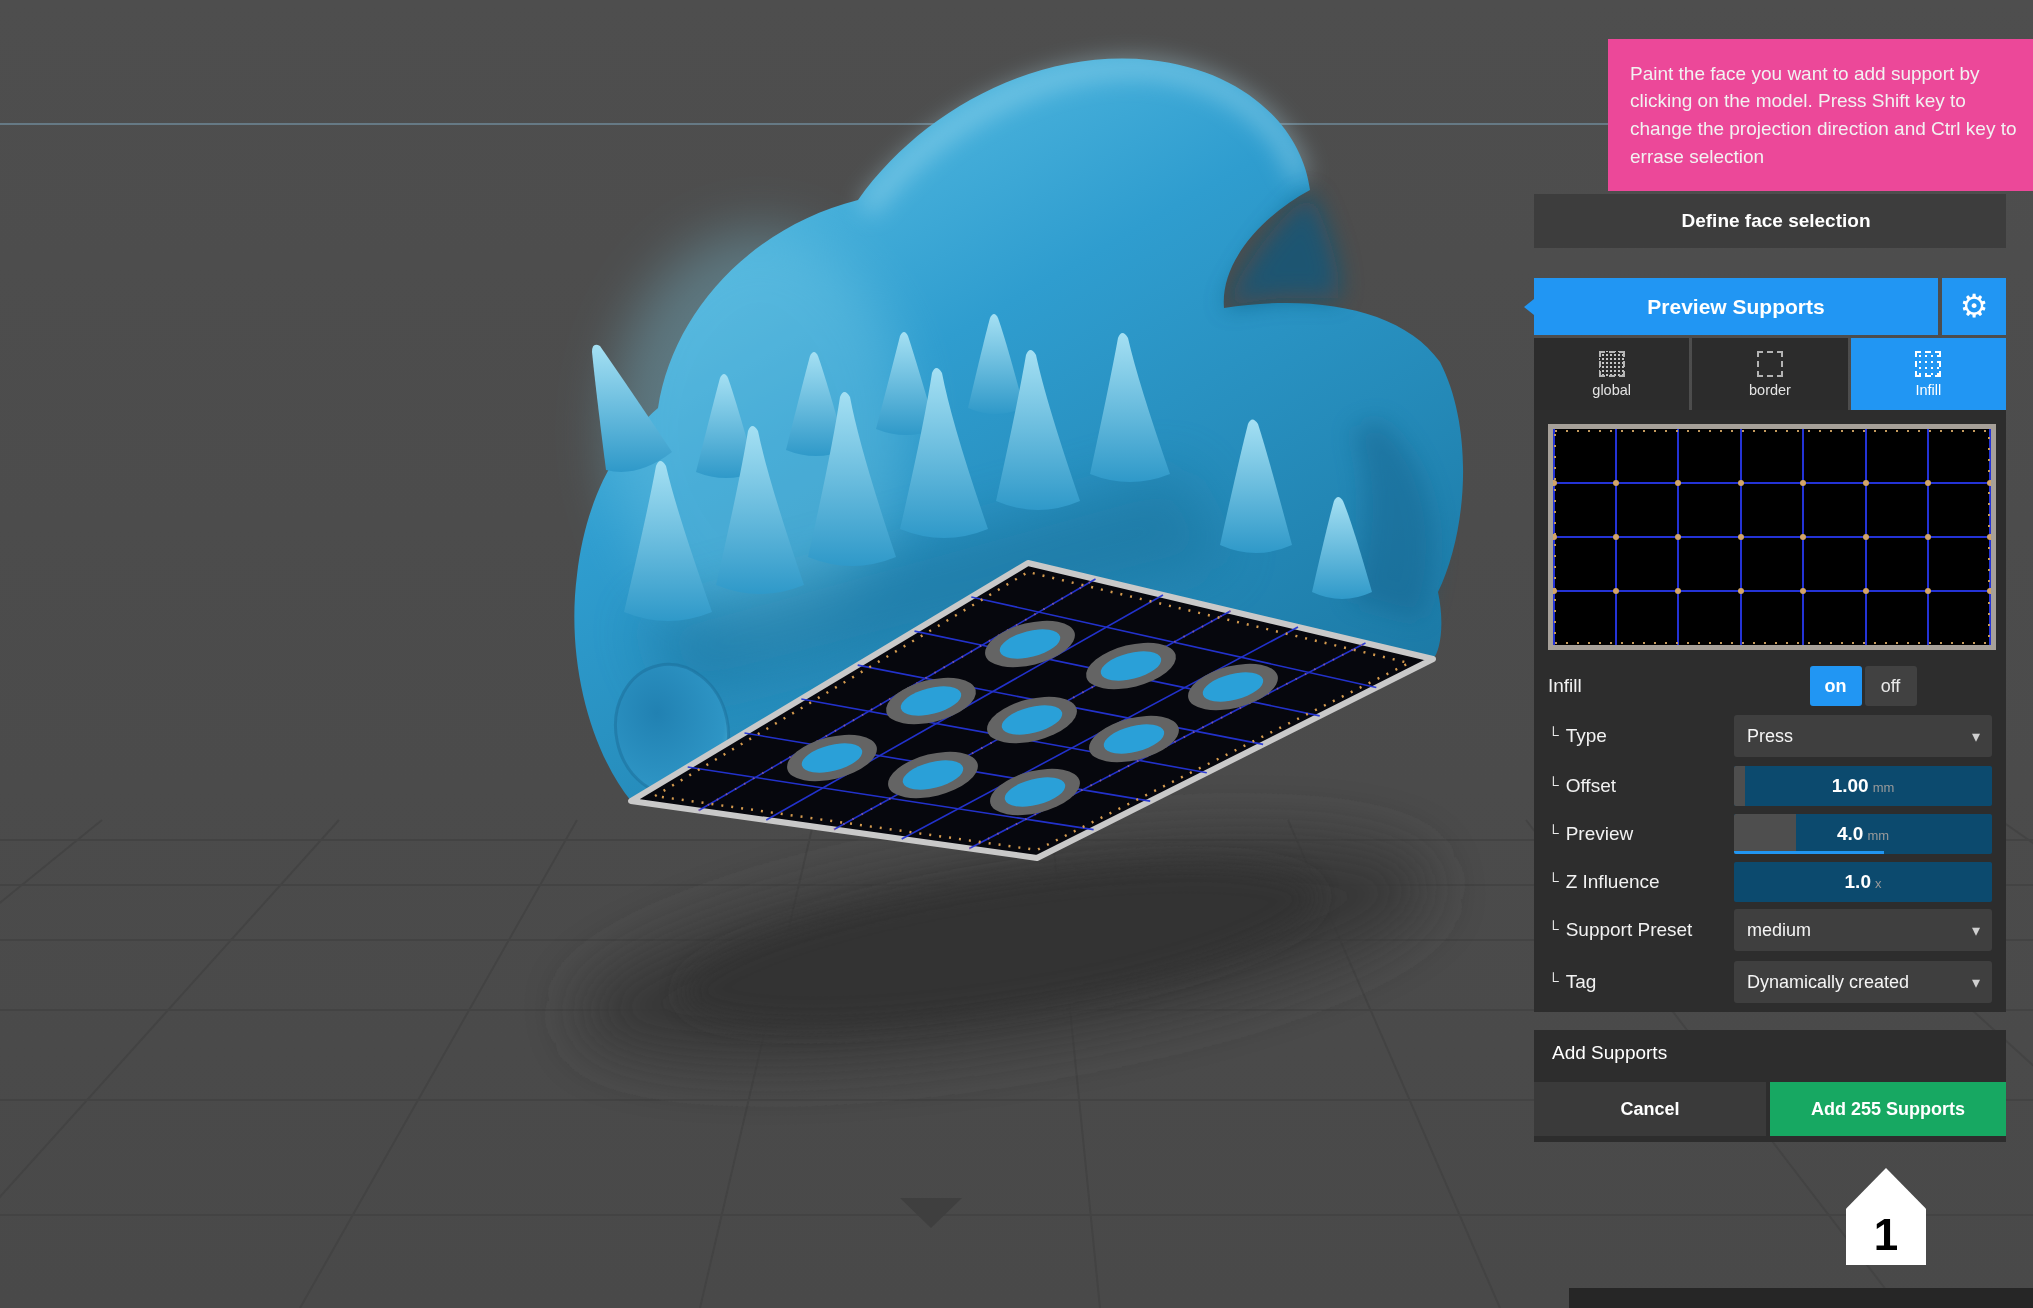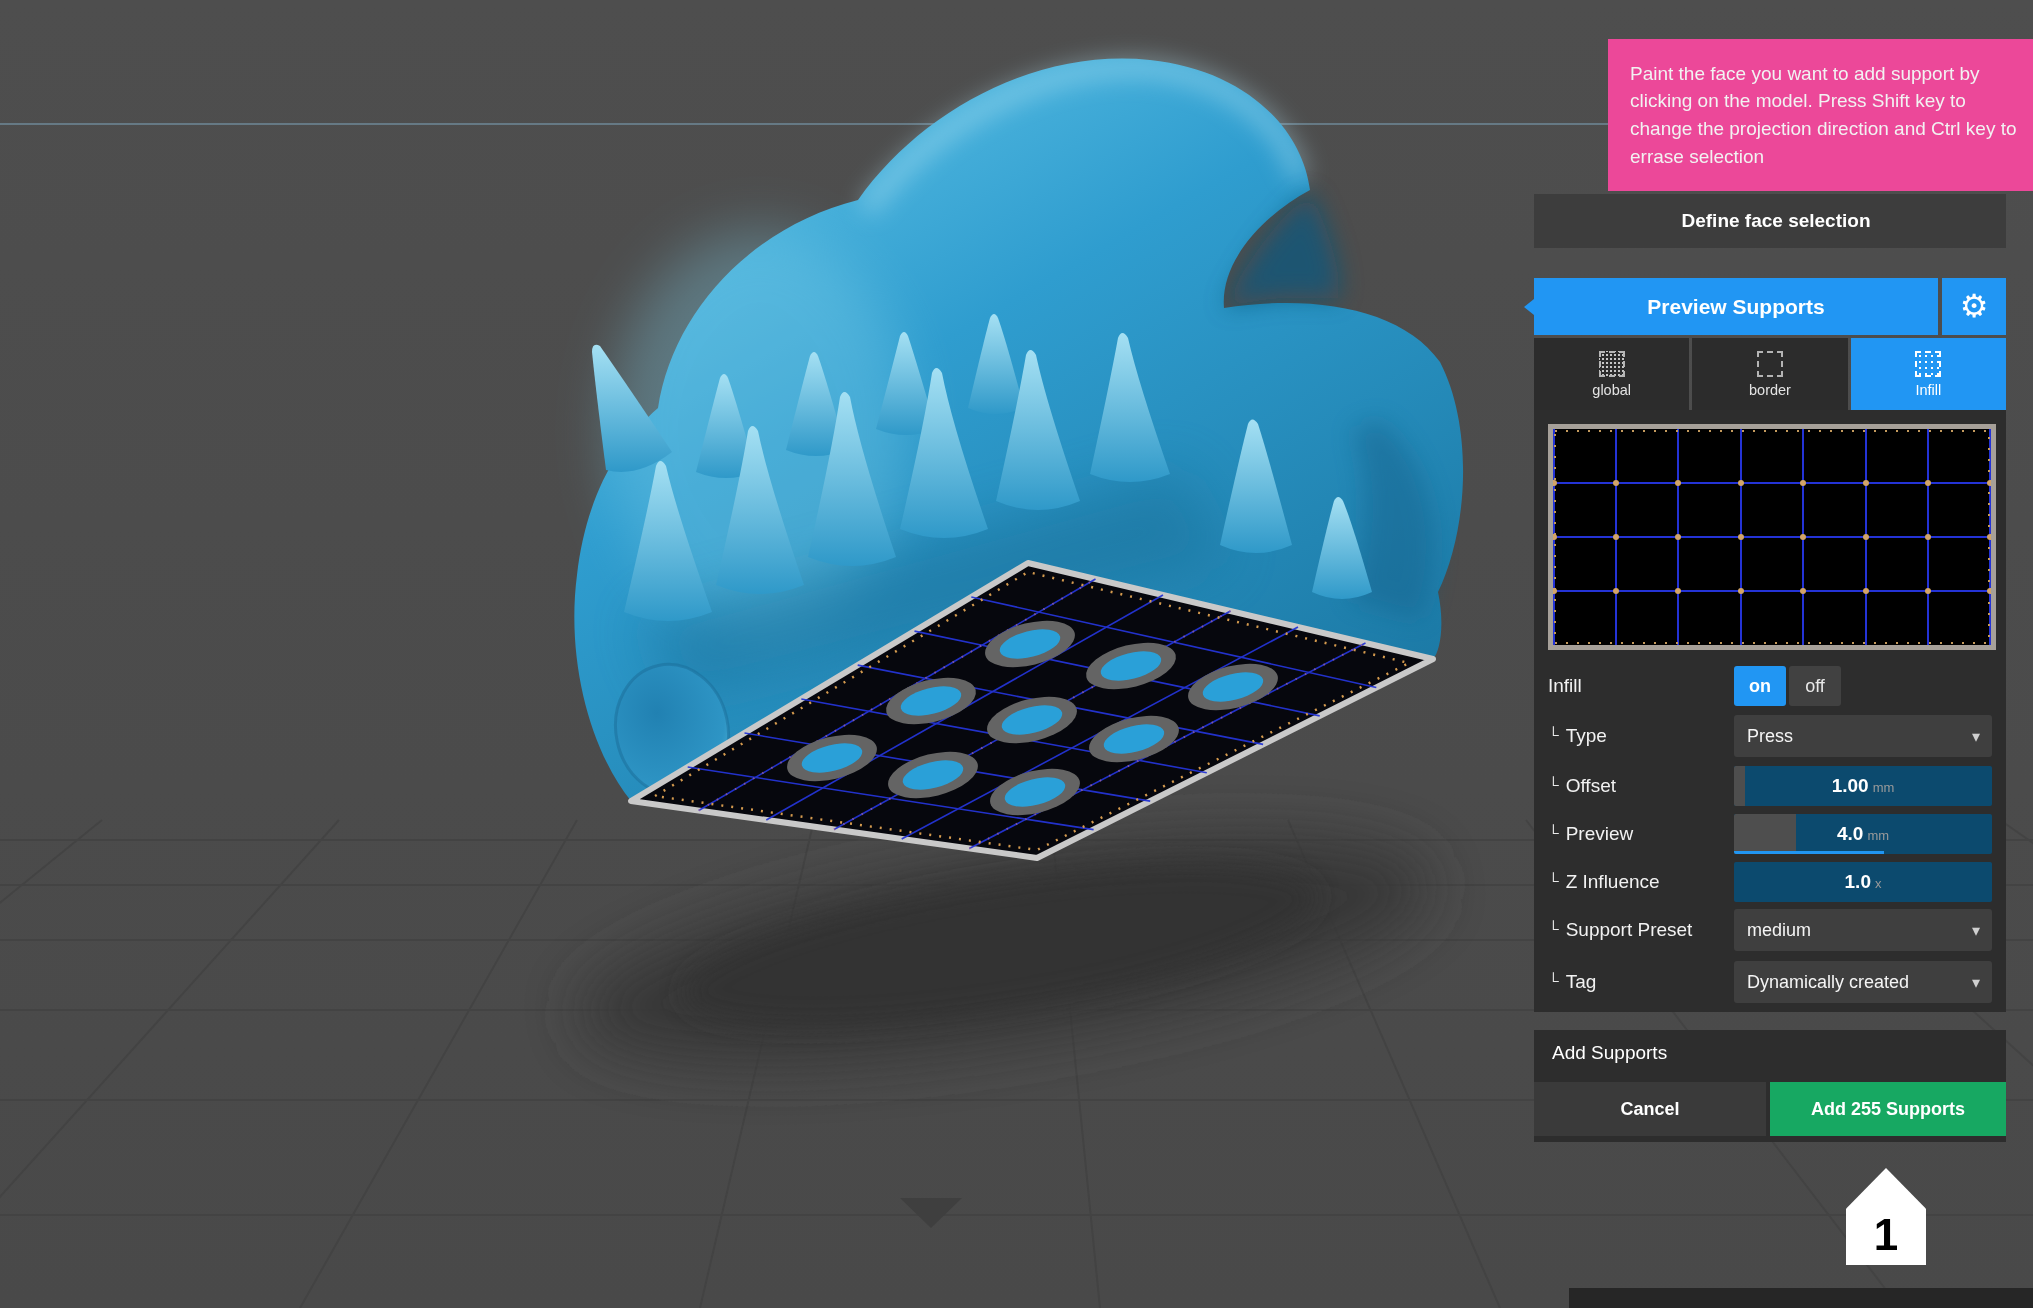--- a/index.html
+++ b/index.html
@@ -42,21 +42,21 @@
   .pat-global{background-image:radial-gradient(#c6c6c6 1.2px, transparent 1.4px);background-size:4px 4px;}
   .pat-border{background:transparent;}
   .pat-infill{border-color:#fff;background-image:radial-gradient(#fff 1.2px, transparent 1.4px);background-size:6px 6px;}
 
   .preview-frame{position:absolute;left:1548px;top:424px;width:438px;height:216px;
     border:5px solid #a6a099;background:#000;}
 
   .row{position:absolute;left:1548px;width:444px;height:44px;display:flex;align-items:center;}
   .plabel{width:186px;color:#f2f2f2;font-size:19px;display:flex;align-items:center;}
   .pre{font-style:normal;font-size:15px;color:#eaeaea;margin-right:7px;position:relative;top:-2px;}
-  .ctrl{flex:1;display:flex;align-items:center;}
+  .ctrl{flex:1;display:flex;align-items:center;justify-content:center;}
 
   .onoff{display:flex;gap:3px;}
   .on-btn{width:52px;height:40px;background:#2196f3;color:#fff;font-size:18px;font-weight:700;border-radius:3px;}
   .off-btn{width:52px;height:40px;background:#414141;color:#e8e8e8;font-size:18px;border-radius:3px;}
 
   .dropdown{flex:1;height:42px;background:#3f3f3f;border-radius:3px;display:flex;align-items:center;cursor:pointer;}
   .dd-val{flex:1;color:#f5f5f5;font-size:18px;padding-left:13px;white-space:nowrap;}
   .dd-caret{color:#cfcfcf;font-size:16px;padding-right:12px;}
 
   .valfield{flex:1;height:40px;background:#0c4a6e;border-radius:2px;position:relative;

